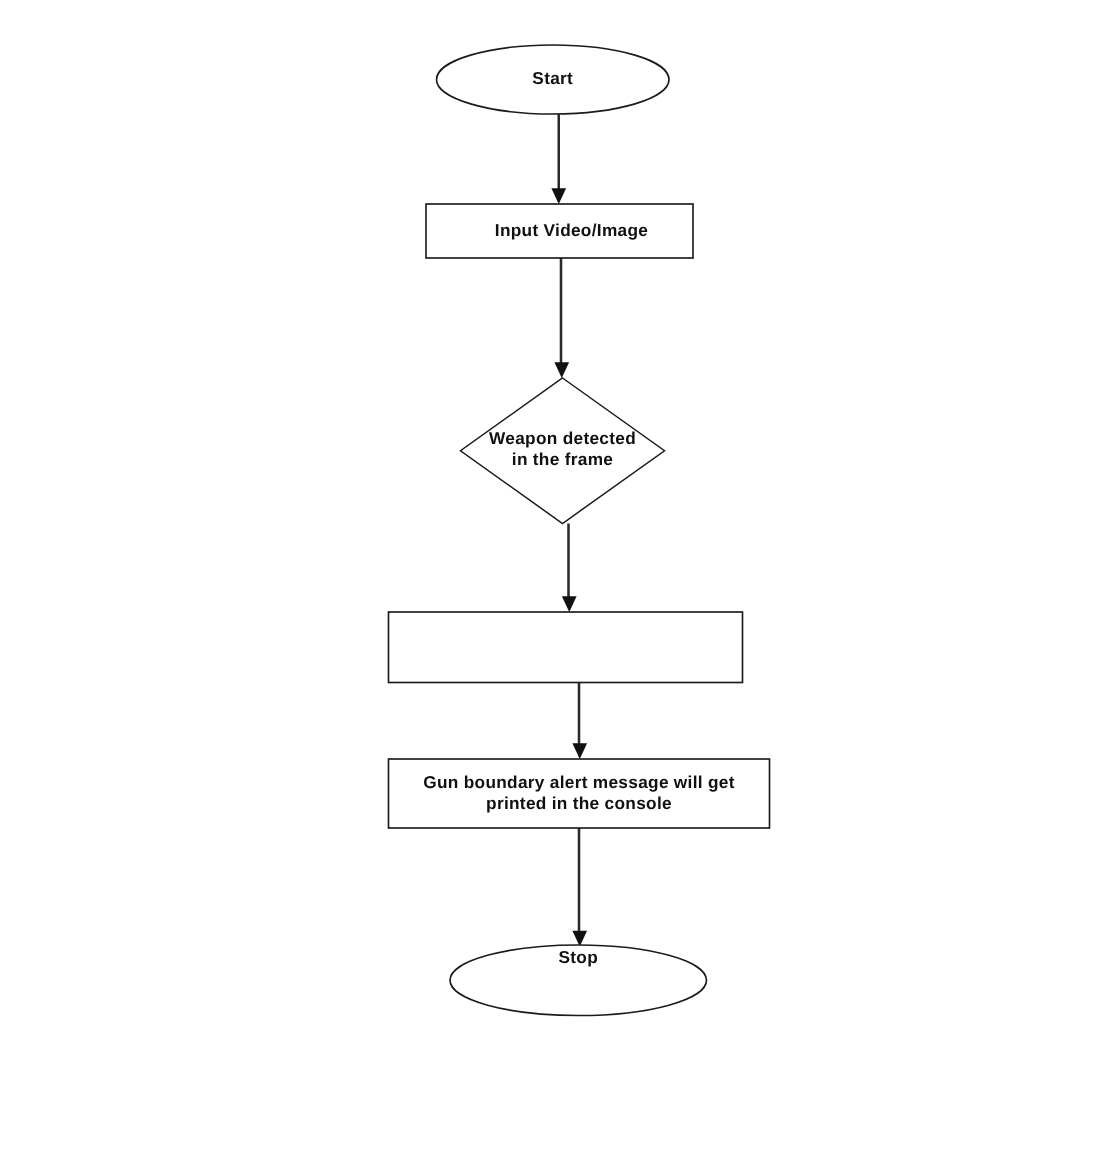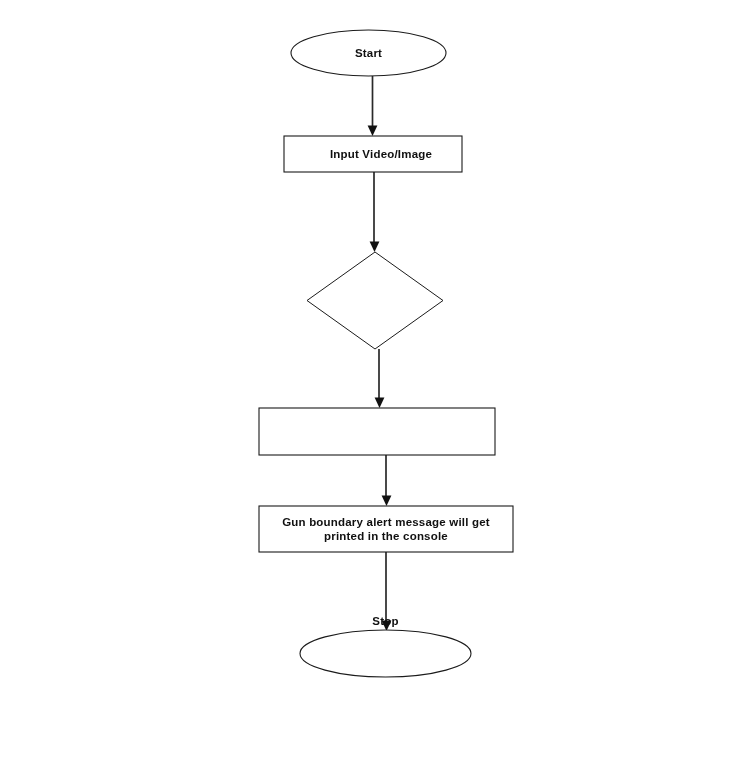--- a/index.html
+++ b/index.html
@@ -57,21 +57,21 @@
     line-height: 1.22;
     pointer-events: none;
     user-select: none;
   }
   .lbl-start      { left: 291px; top: 30px;  width: 155px; height: 46px;  font-size: 11.5px; }
   .lbl-input      { left: 284px; top: 136px; width: 194px; height: 36px;  font-size: 11.5px; }
   .lbl-decision   { left: 309px; top: 278px; width: 132px; height: 44px;  font-size: 11.5px; }
   .lbl-boundary   { left: 260px; top: 408px; width: 235px; height: 47px;  font-size: 11.2px;
                     letter-spacing: -0.15px; }
   .lbl-alert      { left: 259px; top: 506px; width: 254px; height: 46px;  font-size: 11.5px; }
-  .lbl-stop       { left: 300px; top: 598px; width: 171px; height: 47px;  font-size: 11.5px; }
+  .lbl-stop       { left: 300px; top: 616px; width: 171px; height: 47px;  font-size: 11.5px; }
 </style>
 </head>
 <body>
 
 <div id="canvas">
 
   <svg id="flow-svg" viewBox="0 0 741 777">
 
     <g>
       <line class="connector-line" x1="372.5" y1="76" x2="372.5" y2="129"></line>
@@ -108,20 +108,26 @@
 
     <rect class="node-shape" x="259" y="506" width="254" height="46"></rect>
 
     <ellipse class="node-shape" cx="385.5" cy="653.5" rx="85.5" ry="23.5"></ellipse>
   </svg>
 
   <div class="node-label lbl-start">Start</div>
 
   <div class="node-label lbl-input">Input Video/Image</div>
 
+  <div class="node-label lbl-decision">
+    <span>
+      <span>Weapon detected</span><br>
+      <span>in the frame</span>
+    </span>
+  </div>
 
 
   <div class="node-label lbl-alert">
     <span>
       <span>Gun boundary alert message will get</span><br>
       <span>printed in the console</span>
     </span>
   </div>
 
   <div class="node-label lbl-stop">Stop</div>

